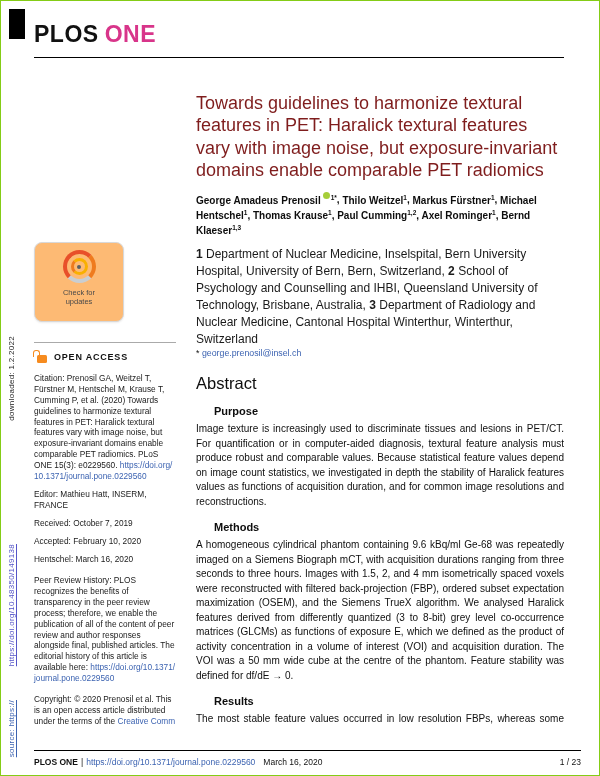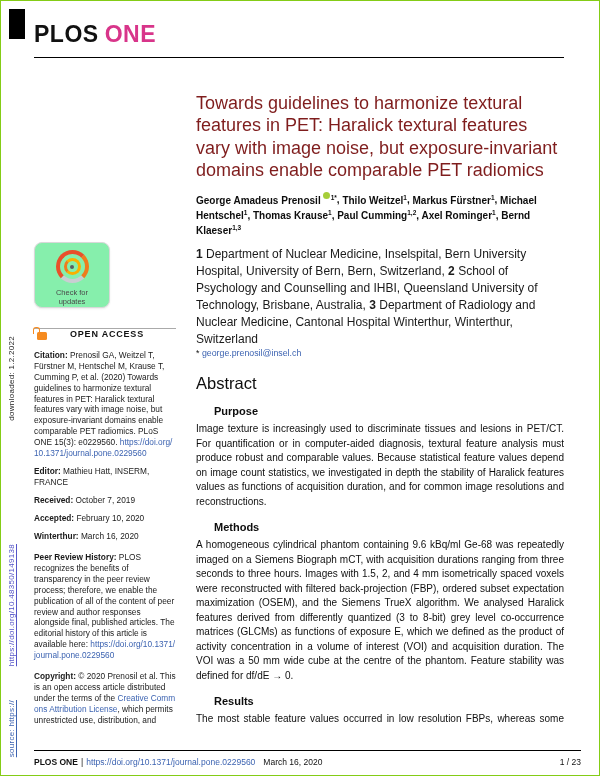--- a/index.html
+++ b/index.html
@@ -26,48 +26,48 @@
   .logo-one { color:#d8358a; margin-left:6px; }
   .header-rule { margin:11px 35px 0 33px; border-bottom:1.5px solid #000; }
 
   
   .content { display:flex; gap:20px; padding:26px 35px 0 33px; height:666px; overflow:hidden; }
   .sidebar { width:142px; flex:none; padding-top:158px; }
   .main { flex:1; min-width:0; }
 
   
   .badge {
-    width:76px; border:1px solid #d8d8d8; border-radius:8px; background:#86efac;
+    width:90px; border:1px solid #d8d8d8; border-radius:8px; background:#fdba74;
     box-shadow:0 1px 2px rgba(0,0,0,.08);
-    padding:7px 4px 0; display:flex; flex-direction:column; align-items:center; gap:5px;
+    padding:7px 4px 14px; display:flex; flex-direction:column; align-items:center; gap:5px;
   }
   .cm-ring {
     width:33px; height:33px; border-radius:50%;
     border:4px solid; border-color:#e8502a #ef7b1e #c9ced2 #e8502a;
     display:flex; align-items:center; justify-content:center;
   }
   .cm-inner {
     width:17px; height:17px; border-radius:50%;
     border:3px solid; border-color:#f9b000 #f9b000 #f9b000 #ef7b1e;
     display:flex; align-items:center; justify-content:center;
   }
   .cm-dot { width:4px; height:4px; border-radius:50%; background:#5a5e63; }
   .badge-label { font-size:7.5px; color:#4a4a4a; text-align:center; line-height:1.25; }
 
-  .open-access { margin-top:20px; border-top:1px solid #aaa; display:flex; align-items:center; gap:23px; }
+  .open-access { margin-top:20px; padding-top:9px; border-top:1px solid #aaa; display:flex; align-items:center; gap:7px; }
   .lock { position:relative; display:inline-block; width:10px; height:8px; background:#f68b1f; border-radius:1.5px; margin-top:3px; margin-left:3px; }
   .lock::before {
     content:""; position:absolute; left:-4px; top:-5px; width:5px; height:6px;
     border:1.6px solid #f68b1f; border-bottom:none; border-radius:3px 3px 0 0;
   }
   .oa-text { font-size:9px; font-weight:bold; letter-spacing:.8px; color:#111; }
 
   .meta { margin-top:10px; font-size:8.3px; line-height:1.32; color:#1a1a1a; }
   .meta.tight { margin-top:7px; }
-  .meta b { font-weight:bold; }
+  .meta b { font-weight:normal; }
   .link { color:#3c63b1; text-decoration:none; word-break:break-all; }
 
   
   .kicker { font-size:8.5px; letter-spacing:1.3px; color:#222; }
   .title { margin-top:8px; font-size:18px; line-height:1.24; font-weight:400; color:#7f1d1d; }
   .authors { margin-top:11px; font-size:10px; font-weight:bold; line-height:1.5; color:#0d0d0d; }
   .authors sup { font-size:6.5px; }
   .orcid { display:inline-block; width:7px; height:7px; border-radius:50%; background:#a6ce39; margin:0 1px 0 2px; vertical-align:super; }
   .affiliations { margin-top:8px; font-size:12px; line-height:1.42; color:#1a1a1a; }
   .affiliations b { font-weight:bold; }
@@ -140,21 +140,21 @@
         <b>Received:</b>
         <span>October 7, 2019</span>
       </p>
 
       <p class="meta tight">
         <b>Accepted:</b>
         <span>February 10, 2020</span>
       </p>
 
       <p class="meta tight">
-        <b>Winterthur:</b>
+        <b>Hentschel:</b>
         <span>March 16, 2020</span>
       </p>
 
       <p class="meta">
         <b>Peer Review History:</b>
         <span>PLOS recognizes the benefits of transparency in the peer review process; therefore, we enable the publication of all of the content of peer review and author responses alongside final, published articles. The editorial history of this article is available here:</span>
         <a class="link">https://doi.org/10.1371/journal.pone.0229560</a>
       </p>
 
       <p class="meta">

